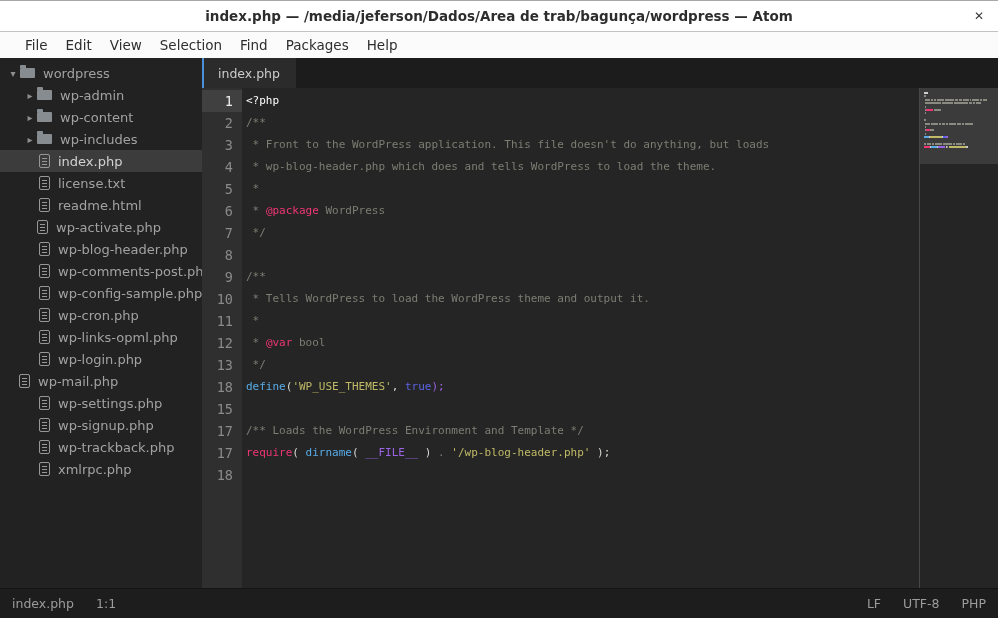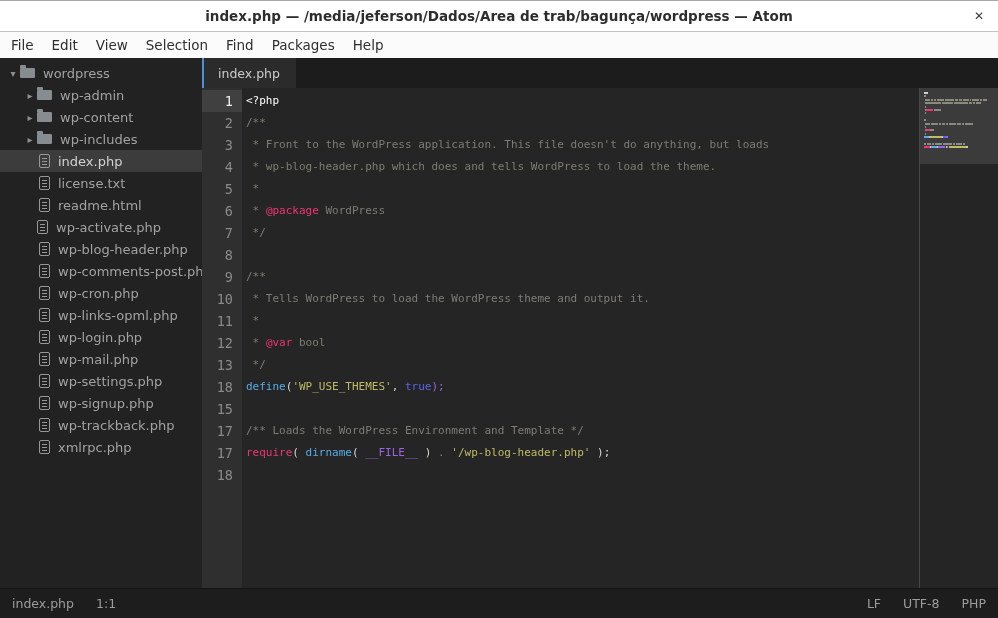--- a/index.html
+++ b/index.html
@@ -10,21 +10,21 @@
   
   .titlebar { height:32px; background:#ffffff; border-top:1px solid #a8a8a8;
               border-bottom:1px solid #c2c2c2; position:relative;
               display:flex; align-items:center; justify-content:center; flex:0 0 32px; }
   .titlebar-text { font-size:13.5px; font-weight:bold; color:#2d2d2d; }
   .close-btn { position:absolute; right:14px; top:0; height:100%; display:flex;
                align-items:center; font-size:12px; font-weight:bold; color:#3a3a3a; cursor:default; }
 
   
   .menubar { height:26px; background:#fbfbfb; display:flex; align-items:center;
-             padding-left:2px; flex:0 0 26px; }
+             padding-left:16px; flex:0 0 26px; }
   .menu-item { font-size:13.5px; color:#2e2e2e; padding:0 9px; line-height:26px; }
 
   
   .main { flex:1 1 auto; display:flex; min-height:0; }
 
   
   .tree { width:202px; flex:0 0 202px; background:#222222; overflow:hidden; padding-top:4px; }
   .tree-row { height:22px; display:flex; align-items:center; color:#a2a2a2; font-size:13px;
               white-space:nowrap; }
   .tree-row.selected { background:#3c3c3c; color:#d2d2d2; }
@@ -134,31 +134,35 @@
         <div class="tree-row" style="padding-left: 39px;">
           <span class="icon-file"></span>
           <span>wp-blog-header.php</span>
         </div>
         <div class="tree-row" style="padding-left: 39px;">
           <span class="icon-file"></span>
           <span>wp-comments-post.php</span>
         </div>
         <div class="tree-row" style="padding-left: 39px;">
           <span class="icon-file"></span>
+          <span>wp-config-sample.php</span>
+        </div>
+        <div class="tree-row" style="padding-left: 39px;">
+          <span class="icon-file"></span>
           <span>wp-cron.php</span>
         </div>
         <div class="tree-row" style="padding-left: 39px;">
           <span class="icon-file"></span>
           <span>wp-links-opml.php</span>
         </div>
         <div class="tree-row" style="padding-left: 39px;">
           <span class="icon-file"></span>
           <span>wp-login.php</span>
         </div>
-        <div class="tree-row" style="padding-left: 39px;">
+        <div class="tree-row" style="padding-left: 19px;">
           <span class="icon-file"></span>
           <span>wp-mail.php</span>
         </div>
         <div class="tree-row" style="padding-left: 39px;">
           <span class="icon-file"></span>
           <span>wp-settings.php</span>
         </div>
         <div class="tree-row" style="padding-left: 39px;">
           <span class="icon-file"></span>
           <span>wp-signup.php</span>

